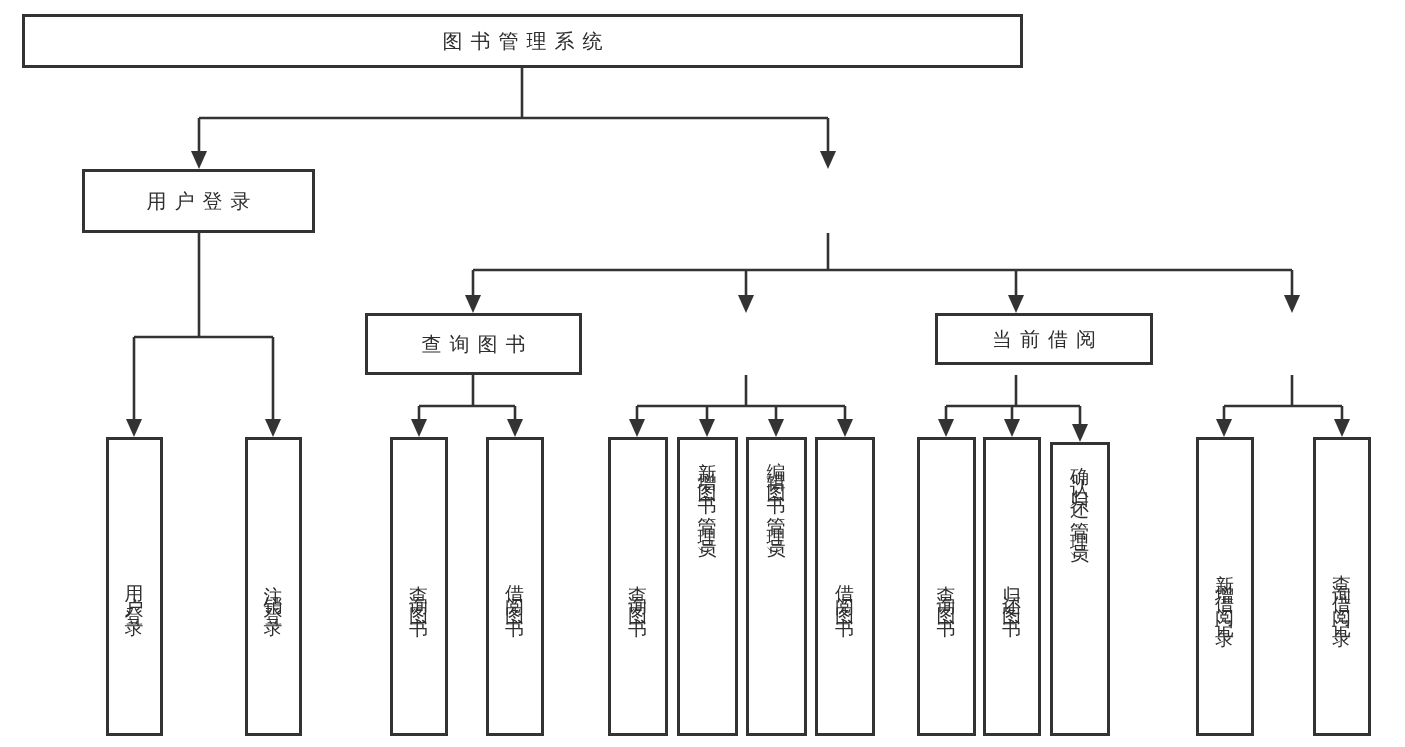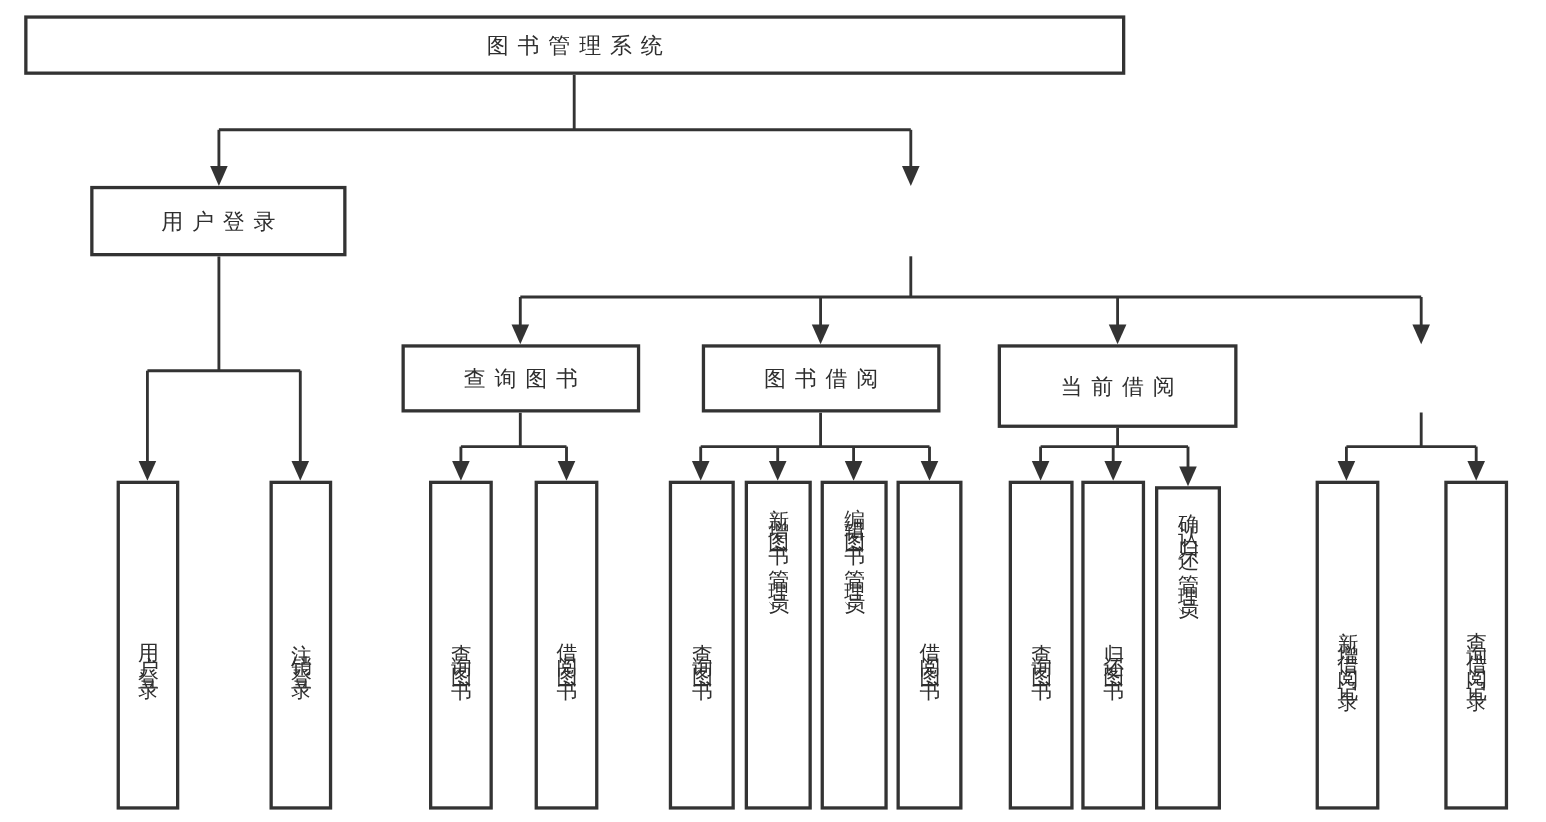--- a/index.html
+++ b/index.html
@@ -125,24 +125,21 @@
     <span>图书管理系统</span>
   </div>
 
   <div class="box hlabel" style="left:82px;top:169px;width:233px;height:64px;">
     <span>用户登录</span>
   </div>
 
   <div class="box hlabel" style="left:365px;top:313px;width:217px;height:62px;">
     <span>查询图书</span>
   </div>
-  <div class="box hlabel" style="left:638px;top:313px;width:217px;height:62px;">
-    <span>图书借阅</span>
-  </div>
-  <div class="box hlabel" style="left:907px;top:313px;width:218px;height:76px;">
+  <div class="box hlabel" style="left:935px;top:313px;width:218px;height:52px;">
     <span>当前借阅</span>
   </div>
 
   <div class="box vbox" style="left:106px;top:437px;width:57px;height:299px;">
     <span>用户登录</span>
   </div>
   <div class="box vbox" style="left:245px;top:437px;width:57px;height:299px;">
     <span>注销登录</span>
   </div>
 

